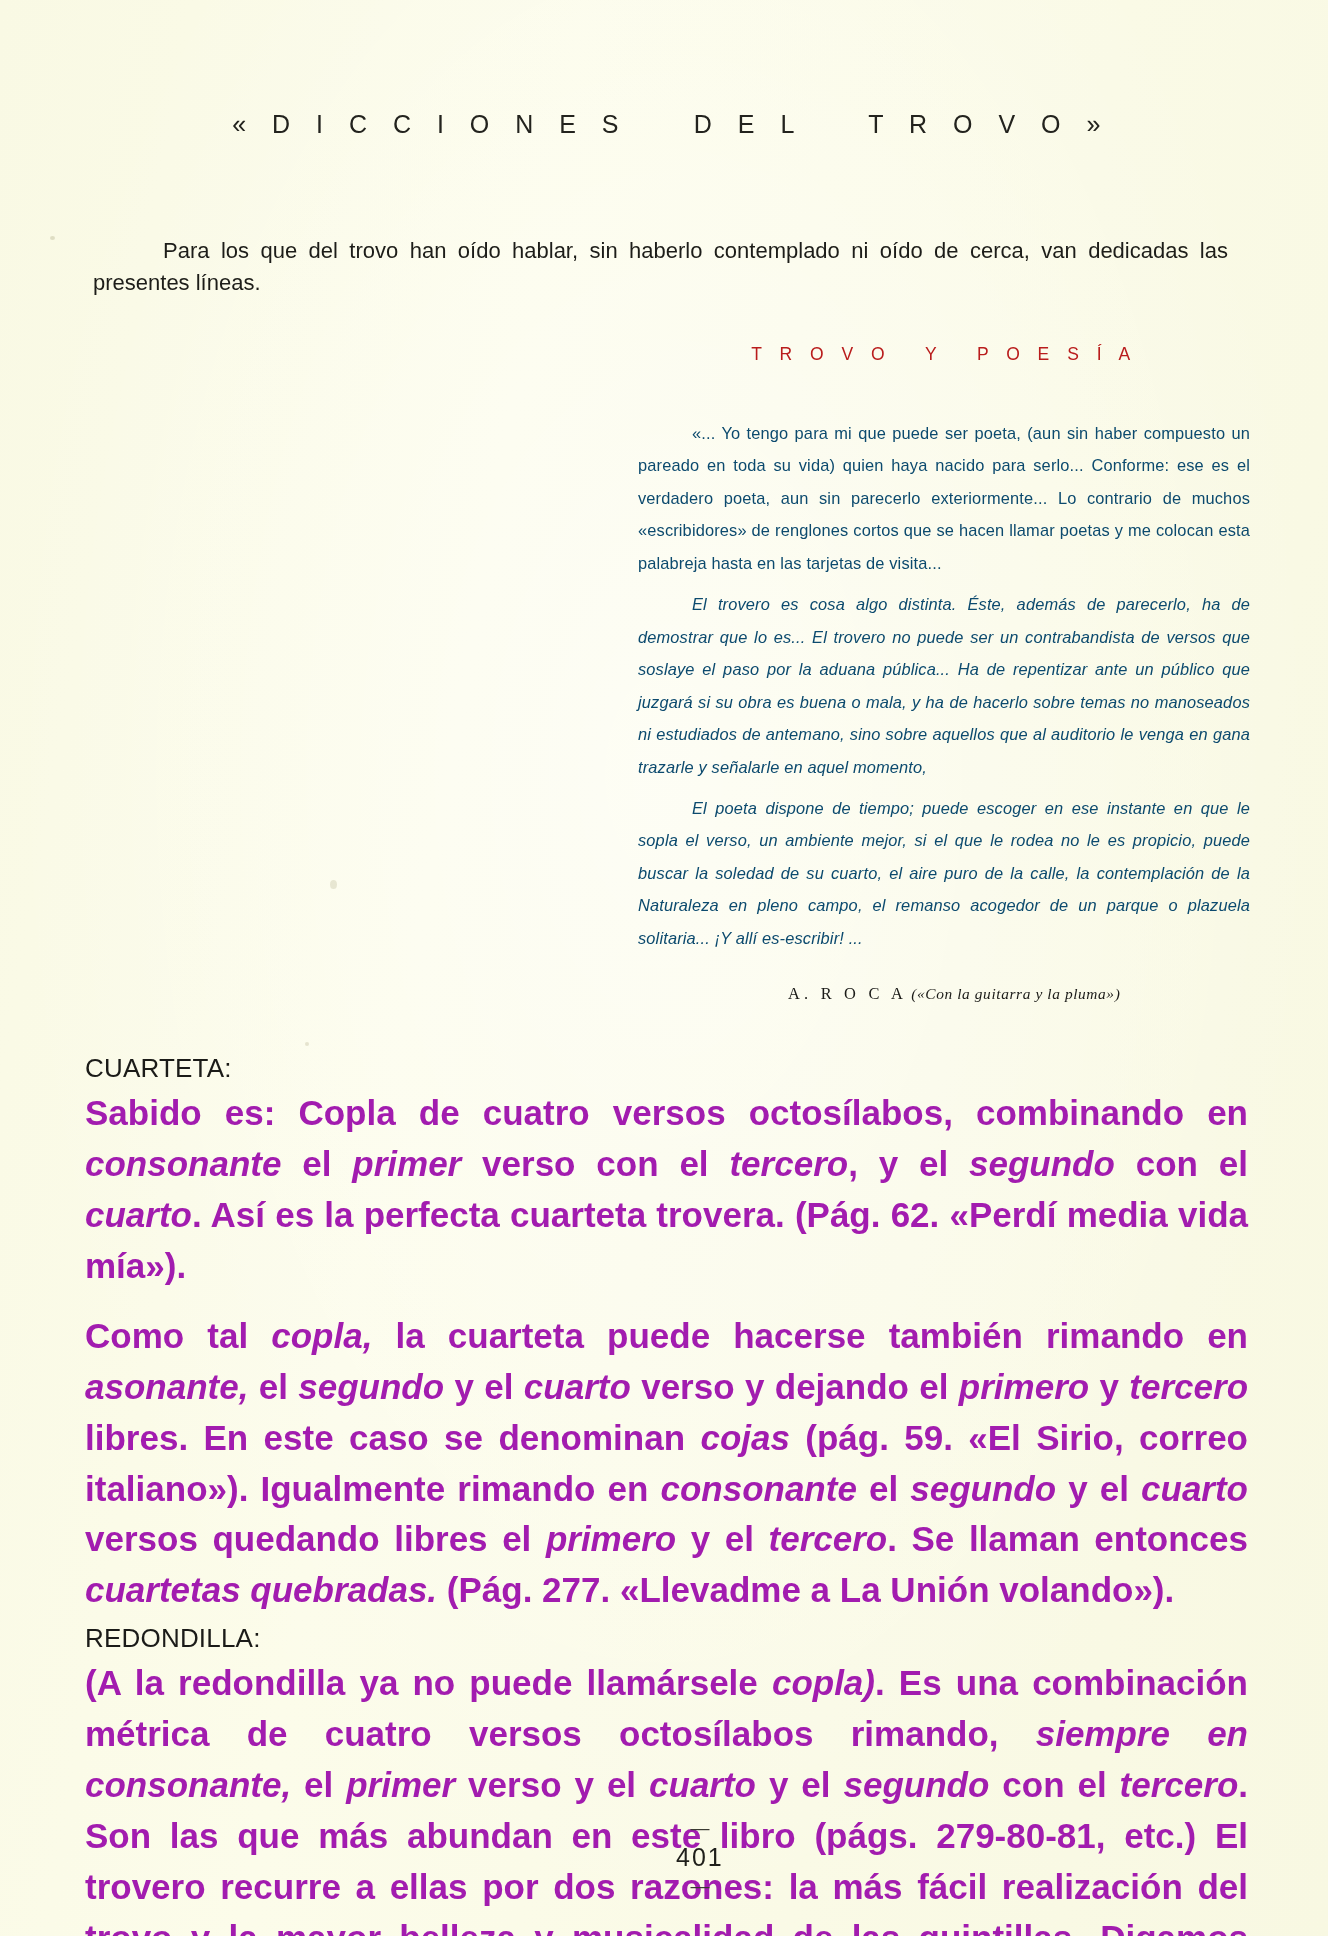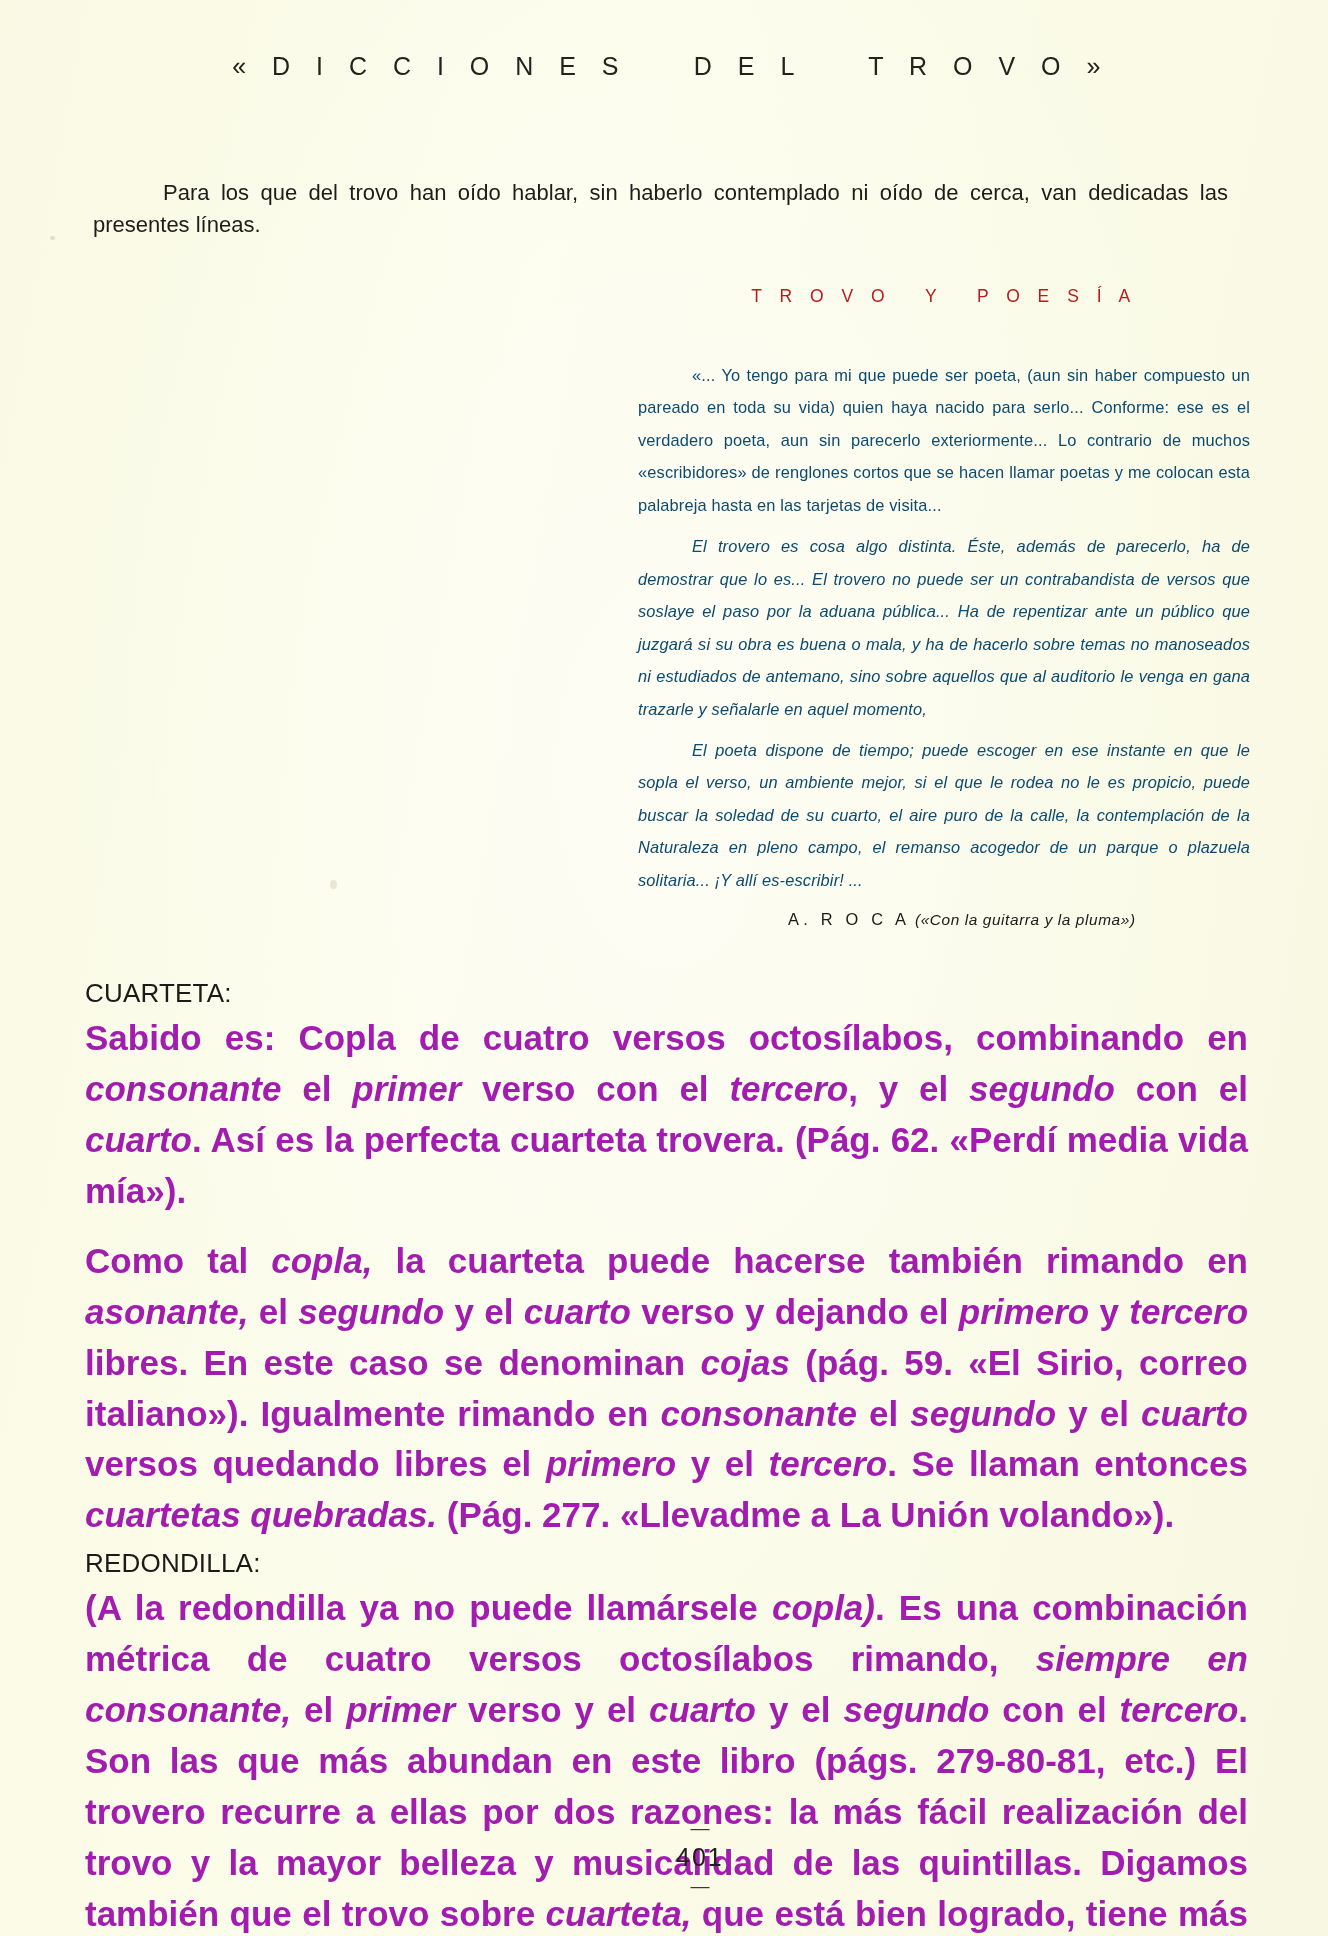--- a/index.html
+++ b/index.html
@@ -27,21 +27,21 @@
   }
   .page {
     position: absolute;
     inset: 0;
     padding: 0 40px;
     box-sizing: border-box;
   }
 
   
   .running-head {
-    margin-top: 52px;
+    margin-top: 110px;
     text-align: center;
     font-size: 25px;
     letter-spacing: 9.5px;
     font-weight: 400;
     color: #23231e;
     white-space: pre;
     padding-left: 14px;
   }
 
   
@@ -76,25 +76,26 @@
     text-indent: 54px;
     color: #0c4a6e;
     margin: 0;
     letter-spacing: 0.15px;
   }
   .quote-para + .quote-para {
     margin-top: 9px;
     font-style: italic;
   }
   .quote-attrib {
-    margin-top: 14px;
+    margin-top: 30px;
     padding-left: 150px;
     font-size: 16.4px;
     letter-spacing: 0.2px;
     white-space: nowrap;
+    font-family: Liberation Serif, serif;
   }
   .quote-attrib .author {
     letter-spacing: 4.2px;
   }
   .quote-attrib .work {
     font-style: italic;
     font-size: 15.4px;
     letter-spacing: 0.6px;
   }
 

